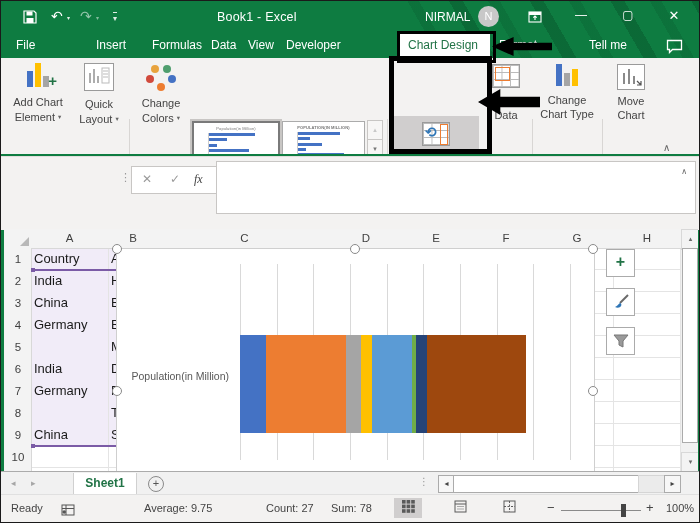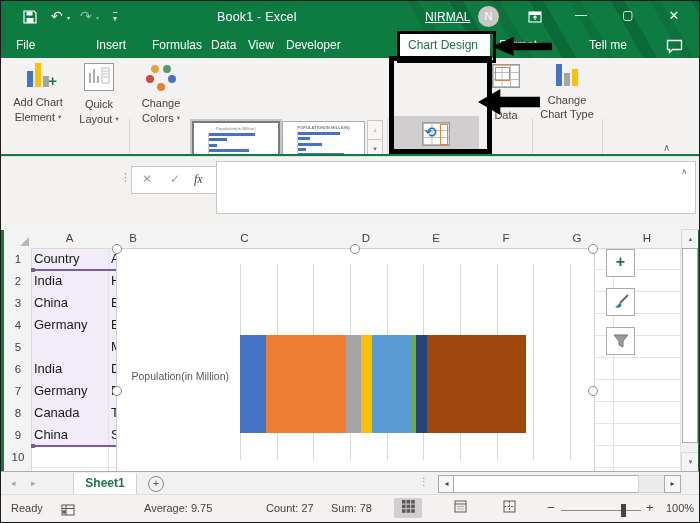--- a/index.html
+++ b/index.html
@@ -7,21 +7,21 @@
        font-family:"Liberation Sans","DejaVu Sans",sans-serif;overflow:hidden;
        -webkit-font-smoothing:antialiased;}
   .abs{position:absolute;}
   
   .titlebar{left:0;top:0;width:698px;height:33px;color:#fff;}
   .watermark{left:400px;top:0;width:298px;height:57px;
      background:repeating-linear-gradient(60deg,rgba(0,40,18,.22) 0 12px,transparent 12px 34px,rgba(0,40,18,.12) 34px 44px,transparent 44px 70px);}
   .qat-item{top:7px;font-size:14px;color:#fff;}
   .qat-caret{top:13px;font-size:6px;color:#dfeee6;}
   .win-title{top:9px;font-size:12.5px;color:#fff;letter-spacing:.2px;}
-  .user-name{top:9px;font-size:12px;color:#fff;text-decoration:underline;}
+  .user-name{top:9px;font-size:12px;color:#fff;}
   .avatar{left:477px;top:5px;width:21px;height:21px;border-radius:50%;background:#C8C8C8;color:#fff;
           font-size:11px;text-align:center;line-height:21px;}
   .winbtn{top:7px;font-size:12px;color:#fff;width:20px;text-align:center;}
   
   .tabsrow{left:0;top:33px;width:698px;height:24px;}
   .tab{top:4px;font-size:12px;color:#fff;white-space:nowrap;}
   .tab-active-bg{left:399px;top:33px;width:90px;height:24px;background:#fff;}
   .tab-active{color:#217346;}
   .anno{border:3px solid #000;background:transparent;z-index:40;}
   .anno-tabbox{left:396px;top:30px;width:93px;height:26px;}
@@ -284,20 +284,34 @@
         <i style="height:22px;background:#4472C4;"></i>
           <i style="height:13px;background:#A5A5A5;"></i>
           <i style="height:17px;background:#FFC000;"></i>
       </span>
       <div class="lbl" style="margin-top:4px;"><span>Change</span><br>
         <span>Chart Type</span></div>
     </div>
     <div class="abs grouplbl" style="left:535px;width:62px;">Type</div>
     <div class="abs rdiv" style="left:601px;"></div>
 
+    <div class="abs rbtn" style="left:605px;top:6px;width:50px;">
+      <span style="display:inline-block;width:26px;height:24px;background:#fff;border:1px solid #9a9a9a;">
+        <svg width="26" height="24" viewBox="0 0 26 24">
+            <g stroke="#8a8a8a" stroke-width="2">
+              <line x1="6" y1="19" x2="6" y2="8"></line>
+              <line x1="11" y1="19" x2="11" y2="4"></line>
+              <line x1="16" y1="19" x2="16" y2="11"></line>
+            </g>
+            <path d="M19 16l4 4m0-4v4h-4" stroke="#555" stroke-width="1.2" fill="none"></path>
+          </svg>
+      </span>
+      <div class="lbl" style="margin-top:2px;"><span>Move</span><br>
+        <span>Chart</span></div>
+    </div>
     <div class="abs grouplbl" style="left:600px;width:60px;">Location</div>
     <span class="abs collapse-chev" style="left:662px;top:84px;">∧</span>
   </div>
   <div class="abs ribbon-green-line"></div>
   <div class="abs anno anno-switchbox"></div>
   <div class="abs arrow-left anno-arrow2"></div>
 
   <div class="abs fbar">
     <span class="abs" style="left:119px;top:14px;font-size:11px;color:#999;">⋮</span>
     <div class="abs fx-box">
@@ -347,21 +361,20 @@
     <div class="abs hdr rowhdr" style="top:195px;">9</div>
     <div class="abs hdr rowhdr" style="top:217px;">10</div>
     <div class="abs hdr rowhdr" style="top:239px;">11</div>
 
     <div class="abs cellA" style="top:19px;">Country</div>
     <div class="abs cellA" style="top:41px;">India</div>
     <div class="abs cellA" style="top:63px;">China</div>
     <div class="abs cellA" style="top:85px;">Germany</div>
     <div class="abs cellA" style="top:129px;">India</div>
     <div class="abs cellA" style="top:151px;">Germany</div>
-    <div class="abs cellA" style="top:173px;">Canada</div>
     <div class="abs cellA" style="top:195px;">China</div>
     <div class="abs cellB" style="top:19px;">A</div>
     <div class="abs cellB" style="top:41px;">H</div>
     <div class="abs cellB" style="top:63px;">B</div>
     <div class="abs cellB" style="top:85px;">B</div>
     <div class="abs cellB" style="top:107px;">M</div>
     <div class="abs cellB" style="top:129px;">D</div>
     <div class="abs cellB" style="top:151px;">F</div>
     <div class="abs cellB" style="top:173px;">T</div>
     <div class="abs cellB" style="top:195px;">S</div>

